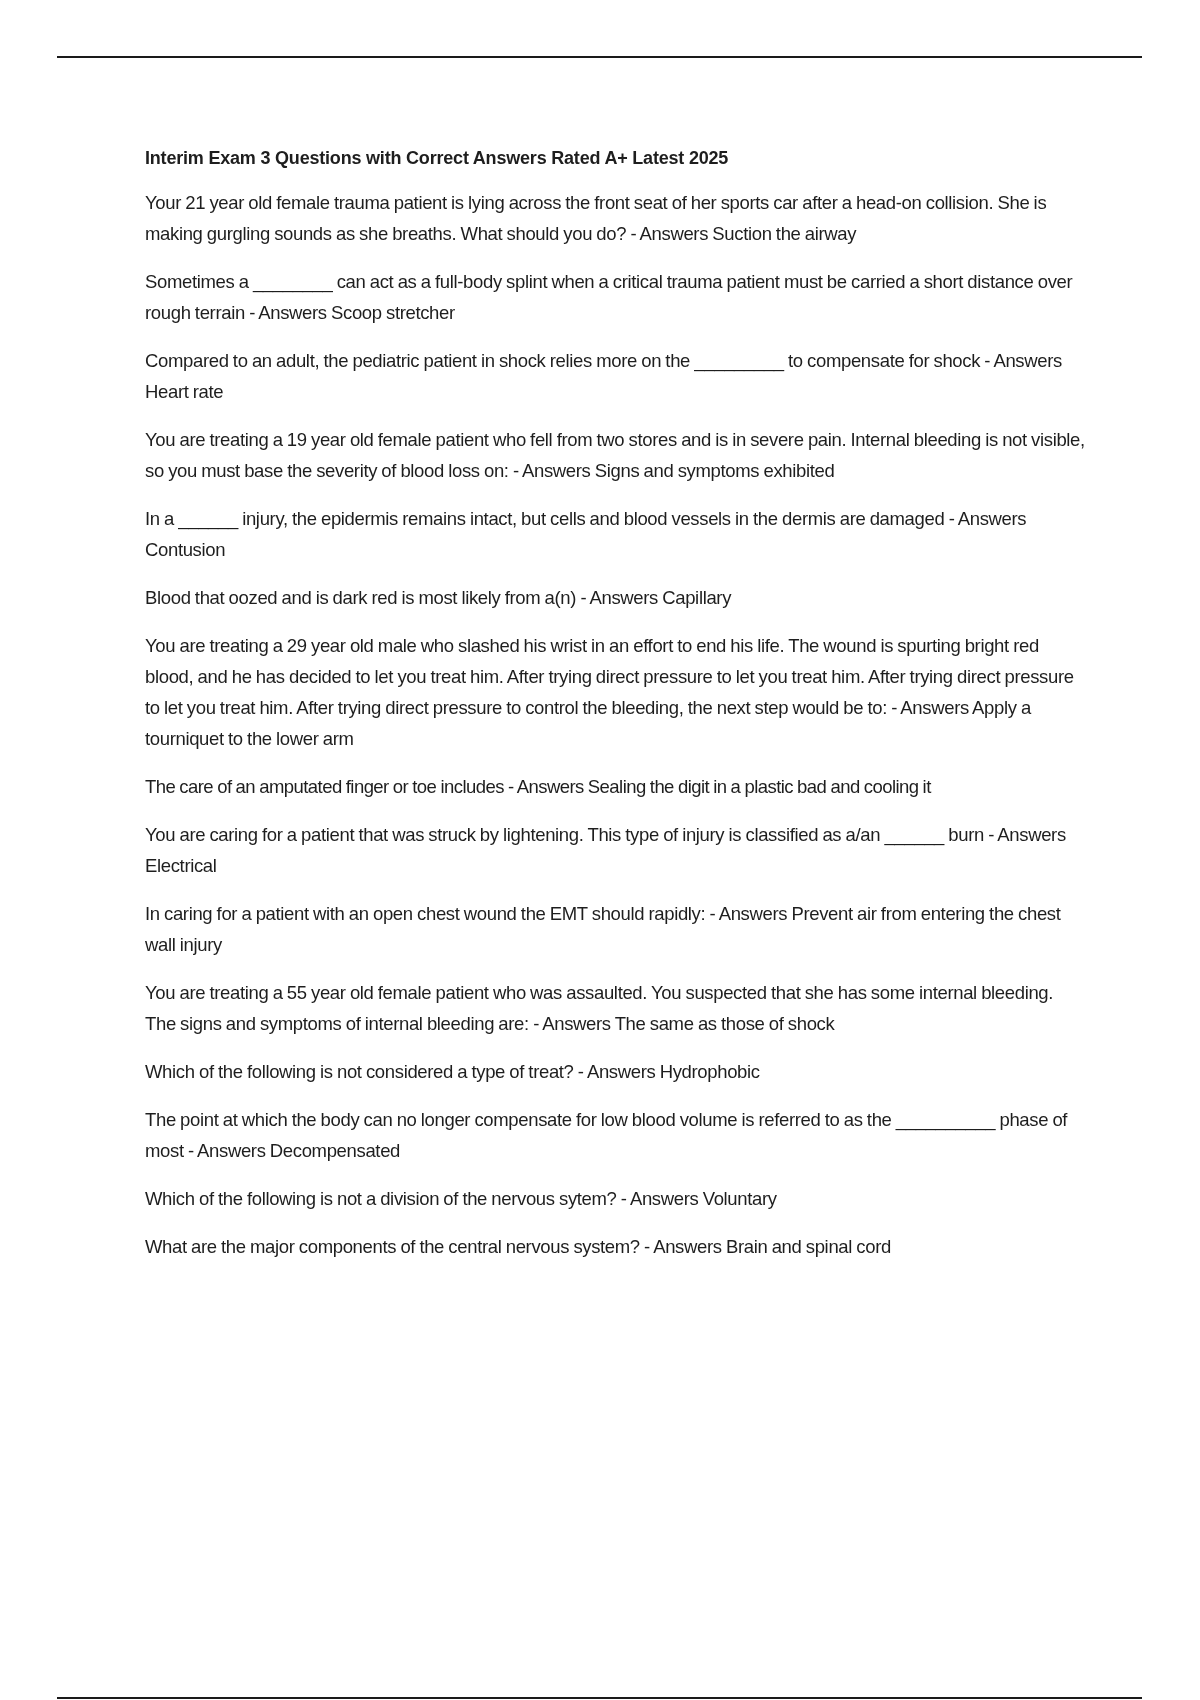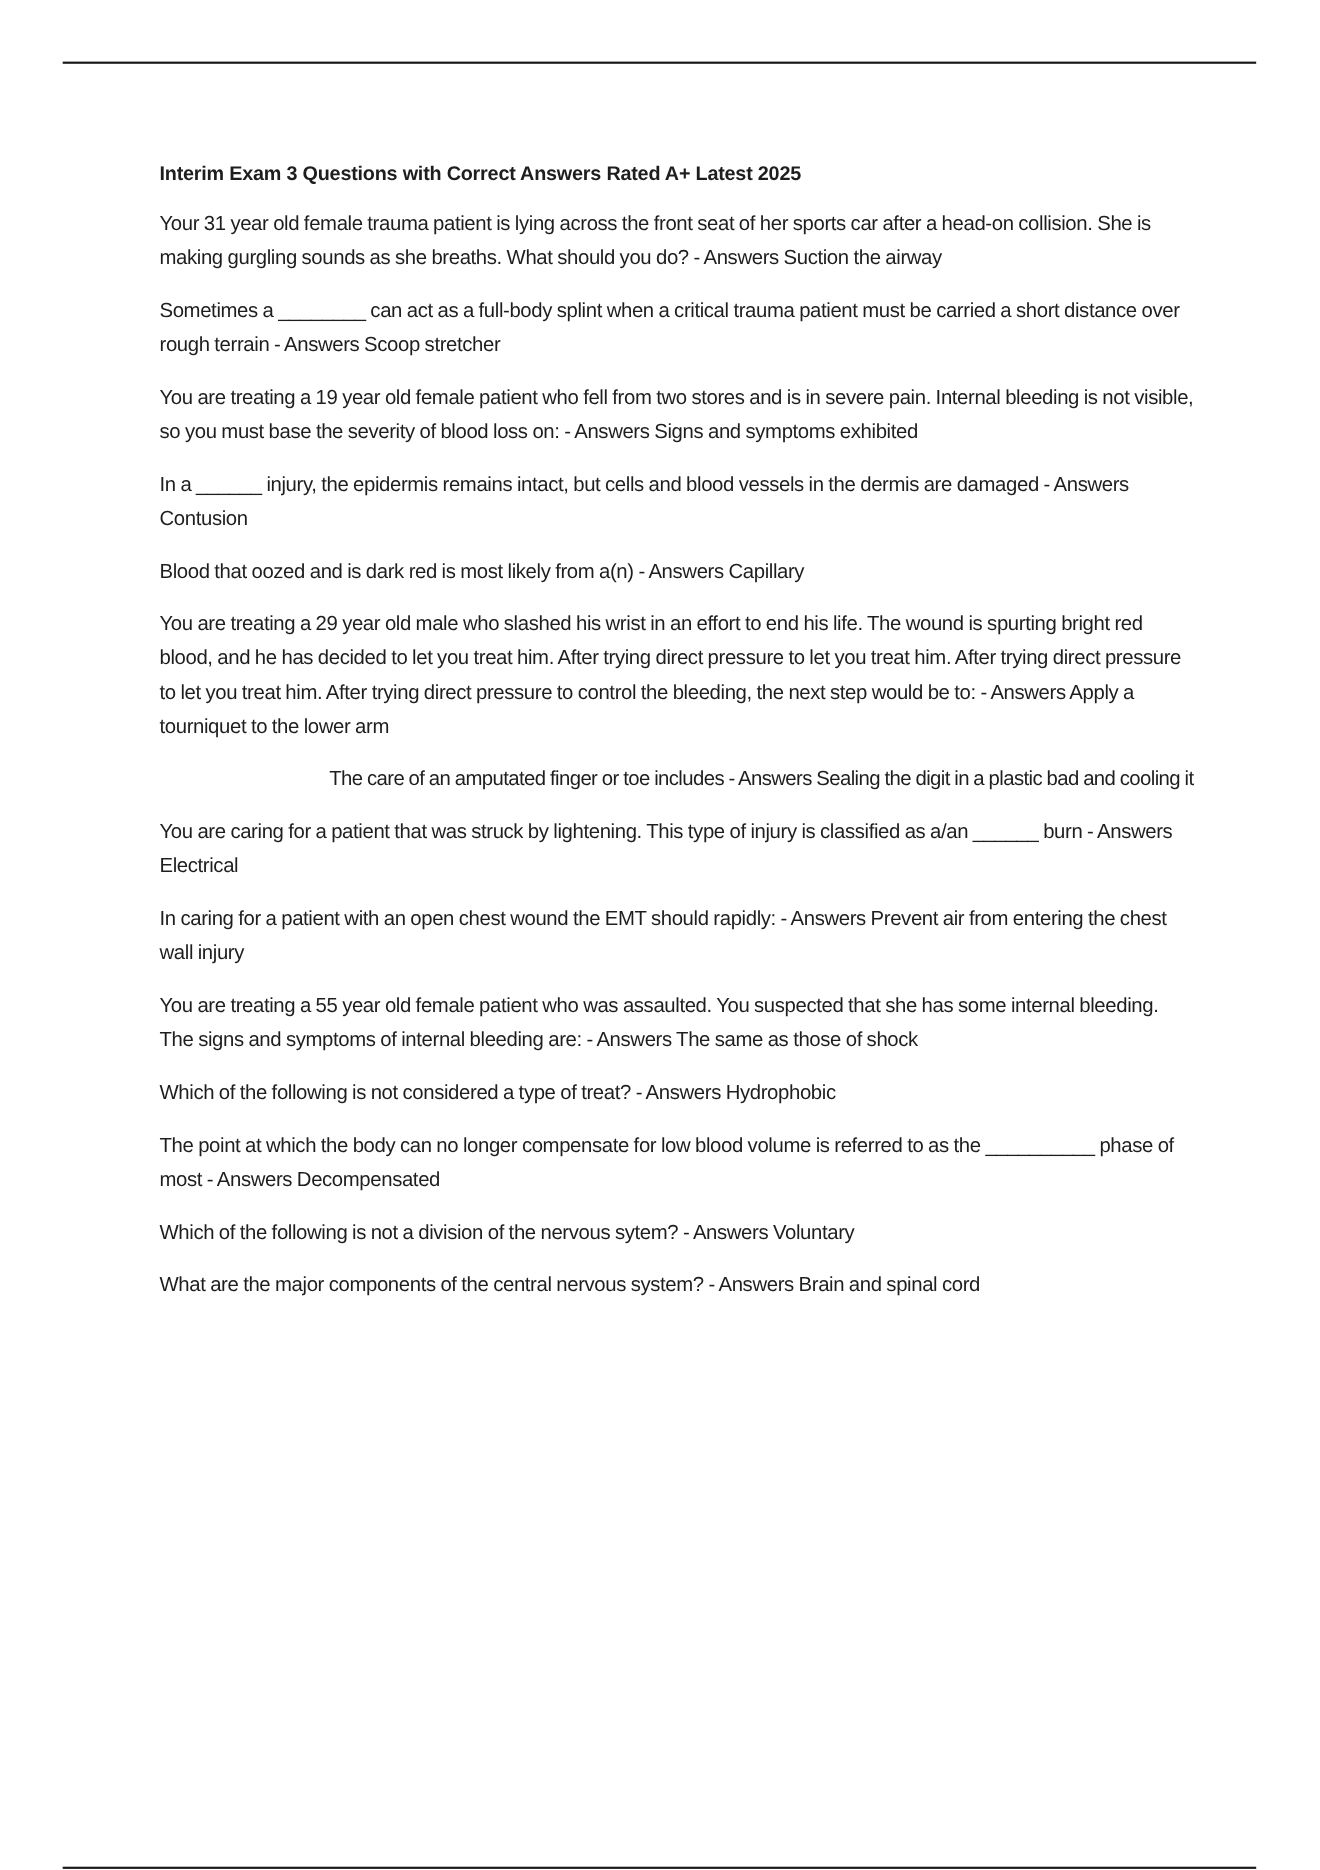--- a/index.html
+++ b/index.html
@@ -47,27 +47,28 @@
     }
   </style>
 </head>
 <body>
 
 <div class="rule top"></div>
 
 <div class="content">
   <div class="title">Interim Exam 3 Questions with Correct Answers Rated A+ Latest 2025</div>
 
-  <p class="qa">Your 31 year old female trauma patient is lying across the front seat of her sports car after a head-on collision. She is making gurgling sounds as she breaths. What should you do? - Answers Suction the airway</p>
+  <p class="qa">Your 21 year old female trauma patient is lying across the front seat of her sports car after a head-on collision. She is making gurgling sounds as she breaths. What should you do? - Answers Suction the airway</p>
   <p class="qa">Sometimes a ________ can act as a full-body splint when a critical trauma patient must be carried a short distance over rough terrain - Answers Scoop stretcher</p>
+  <p class="qa">Compared to an adult, the pediatric patient in shock relies more on the _________ to compensate for shock - Answers Heart rate</p>
   <p class="qa">You are treating a 19 year old female patient who fell from two stores and is in severe pain. Internal bleeding is not visible, so you must base the severity of blood loss on: - Answers Signs and symptoms exhibited</p>
   <p class="qa">In a ______ injury, the epidermis remains intact, but cells and blood vessels in the dermis are damaged - Answers Contusion</p>
   <p class="qa">Blood that oozed and is dark red is most likely from a(n) - Answers Capillary</p>
   <p class="qa">You are treating a 29 year old male who slashed his wrist in an effort to end his life. The wound is spurting bright red blood, and he has decided to let you treat him. After trying direct pressure to let you treat him. After trying direct pressure to let you treat him. After trying direct pressure to control the bleeding, the next step would be to: - Answers Apply a tourniquet to the lower arm</p>
-  <p class="qa" style="letter-spacing:-0.55px;text-align:right;">The care of an amputated finger or toe includes - Answers Sealing the digit in a plastic bad and cooling it</p>
+  <p class="qa" style="letter-spacing:-0.55px;">The care of an amputated finger or toe includes - Answers Sealing the digit in a plastic bad and cooling it</p>
   <p class="qa">You are caring for a patient that was struck by lightening. This type of injury is classified as a/an ______ burn - Answers Electrical</p>
   <p class="qa">In caring for a patient with an open chest wound the EMT should rapidly: - Answers Prevent air from entering the chest wall injury</p>
   <p class="qa">You are treating a 55 year old female patient who was assaulted. You suspected that she has some internal bleeding. The signs and symptoms of internal bleeding are: - Answers The same as those of shock</p>
   <p class="qa">Which of the following is not considered a type of treat? - Answers Hydrophobic</p>
   <p class="qa">The point at which the body can no longer compensate for low blood volume is referred to as the __________ phase of most - Answers Decompensated</p>
   <p class="qa">Which of the following is not a division of the nervous sytem? - Answers Voluntary</p>
   <p class="qa">What are the major components of the central nervous system? - Answers Brain and spinal cord</p>
 </div>
 
 <div class="rule bottom"></div>

